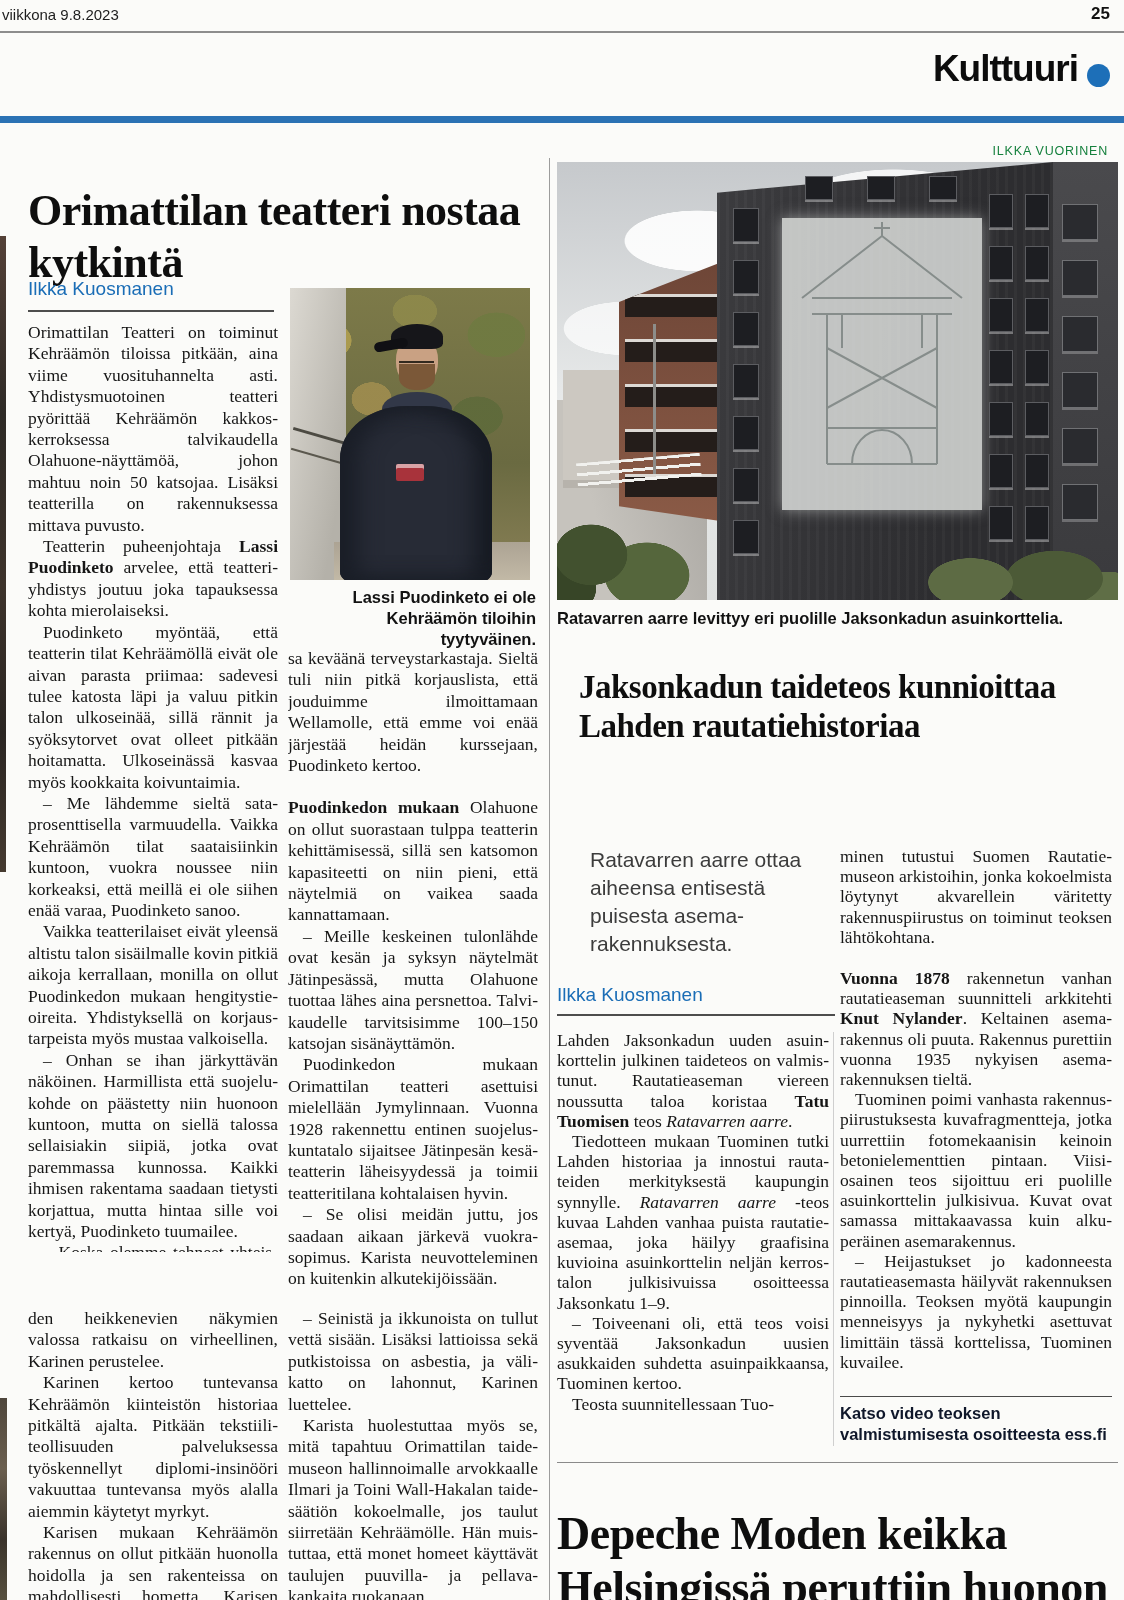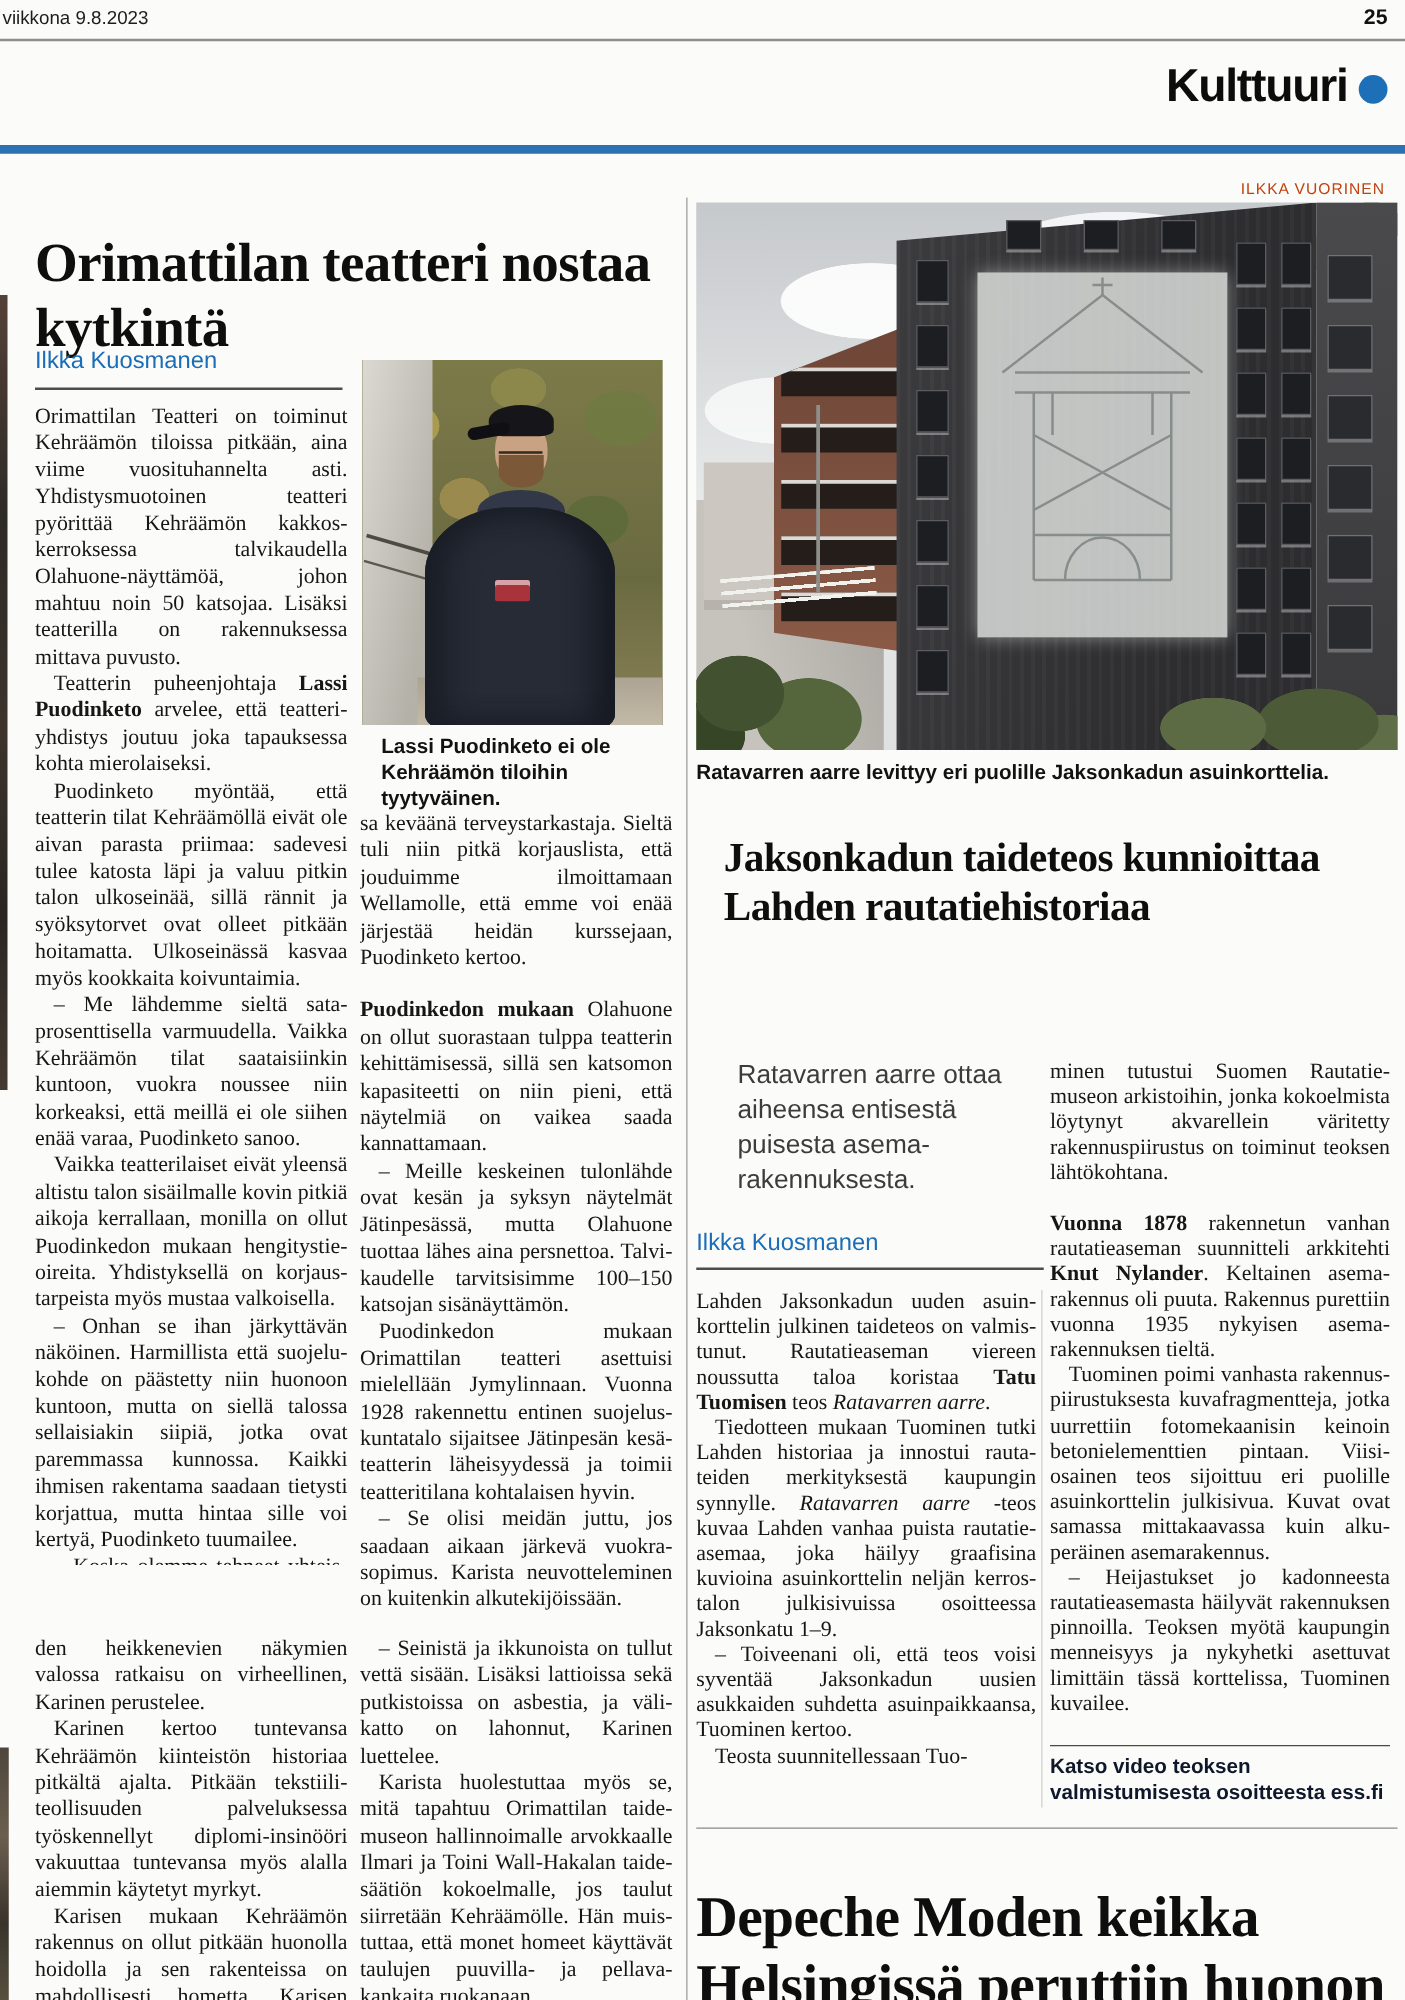--- a/index.html
+++ b/index.html
@@ -8,21 +8,21 @@
     background:#fbfbf9;
     font-family:"Liberation Serif",serif;
     color:#161616;
   }
   .abs{position:absolute;}
 
   
   .masthead-date{left:2px;top:6px;font:15px "Liberation Sans",sans-serif;color:#1d1d1d;}
   .page-number{right:14px;top:4px;font:600 17px "Liberation Sans",sans-serif;color:#111;}
   .header-rule{left:0;right:0;top:31px;height:2px;background:#8d8d8d;}
-  .section-row{top:50px;right:14px;display:flex;align-items:center;gap:9px;}
+  .section-row{top:50px;right:14px;display:flex;align-items:flex-end;gap:9px;}
   .section-title{font:700 37px/1 "Liberation Sans",sans-serif;letter-spacing:-1px;color:#0c0c0c;}
   .section-dot{width:23px;height:23px;border-radius:50%;background:#1d6fb8;margin-top:5px;}
   .band{left:0;right:0;top:116px;height:7px;background:#2b72b4;}
 
   
   .sliver1{left:0;top:236px;width:6px;height:636px;
     background:linear-gradient(#544138,#2e2a26 28%,#3d332b 55%,#2a2522 78%,#453a30);}
   .sliver2{left:0;top:1398px;width:7px;height:202px;
     background:linear-gradient(#4e463c,#6b5f4f 35%,#3a332b 70%,#57503f);}
 
@@ -46,23 +46,23 @@
   .rbody{font-size:17.5px;line-height:20.2px;}
   .lcol1 {left:28px; top:322px; width:250px; height:930px; overflow:hidden;}
   .lcol1b{left:28px; top:1308px;width:250px; height:292px; overflow:hidden;}
   .lcol2 {left:288px;top:648px; width:250px; height:642px; overflow:hidden;}
   .lcol2b{left:288px;top:1308px;width:250px; height:292px; overflow:hidden;}
   .rcol1 {left:557px;top:1030px;width:272px; height:424px; overflow:hidden;}
   .rcol2 {left:840px;top:846px; width:272px; height:544px; overflow:hidden;}
 
   
   .caption{font:700 16.5px/1.28 "Liberation Sans",sans-serif;color:#121212;}
-  .lcap{left:305px;top:587px;width:242px;}
+  .lcap{left:294px;top:587px;width:242px;text-align:right;}
   .rcap{left:557px;top:608px;width:561px;}
-  .credit{right:16px;top:144px;font:12.5px "Liberation Sans",sans-serif;letter-spacing:.8px;color:#c2410c;}
+  .credit{right:16px;top:144px;font:12.5px "Liberation Sans",sans-serif;letter-spacing:.8px;color:#15803d;}
 
   
   .vdiv{left:549px;top:158px;width:1px;height:1442px;background:#9c9c9c;}
   .colrule{left:833px;top:1032px;width:1px;height:414px;background:#cfcfcf;}
   .video-rule{left:840px;top:1396px;width:272px;height:1px;background:#4a4a4a;}
   .video-note{left:840px;top:1403px;width:272px;font:700 16.5px/1.28 "Liberation Sans",sans-serif;color:#0f172a;}
   .teaser-rule{left:557px;top:1462px;width:561px;height:1px;background:#8a8a8a;}
   .th{left:557px;top:1476px;width:561px;font-size:46px;line-height:1.18;}
 
   

